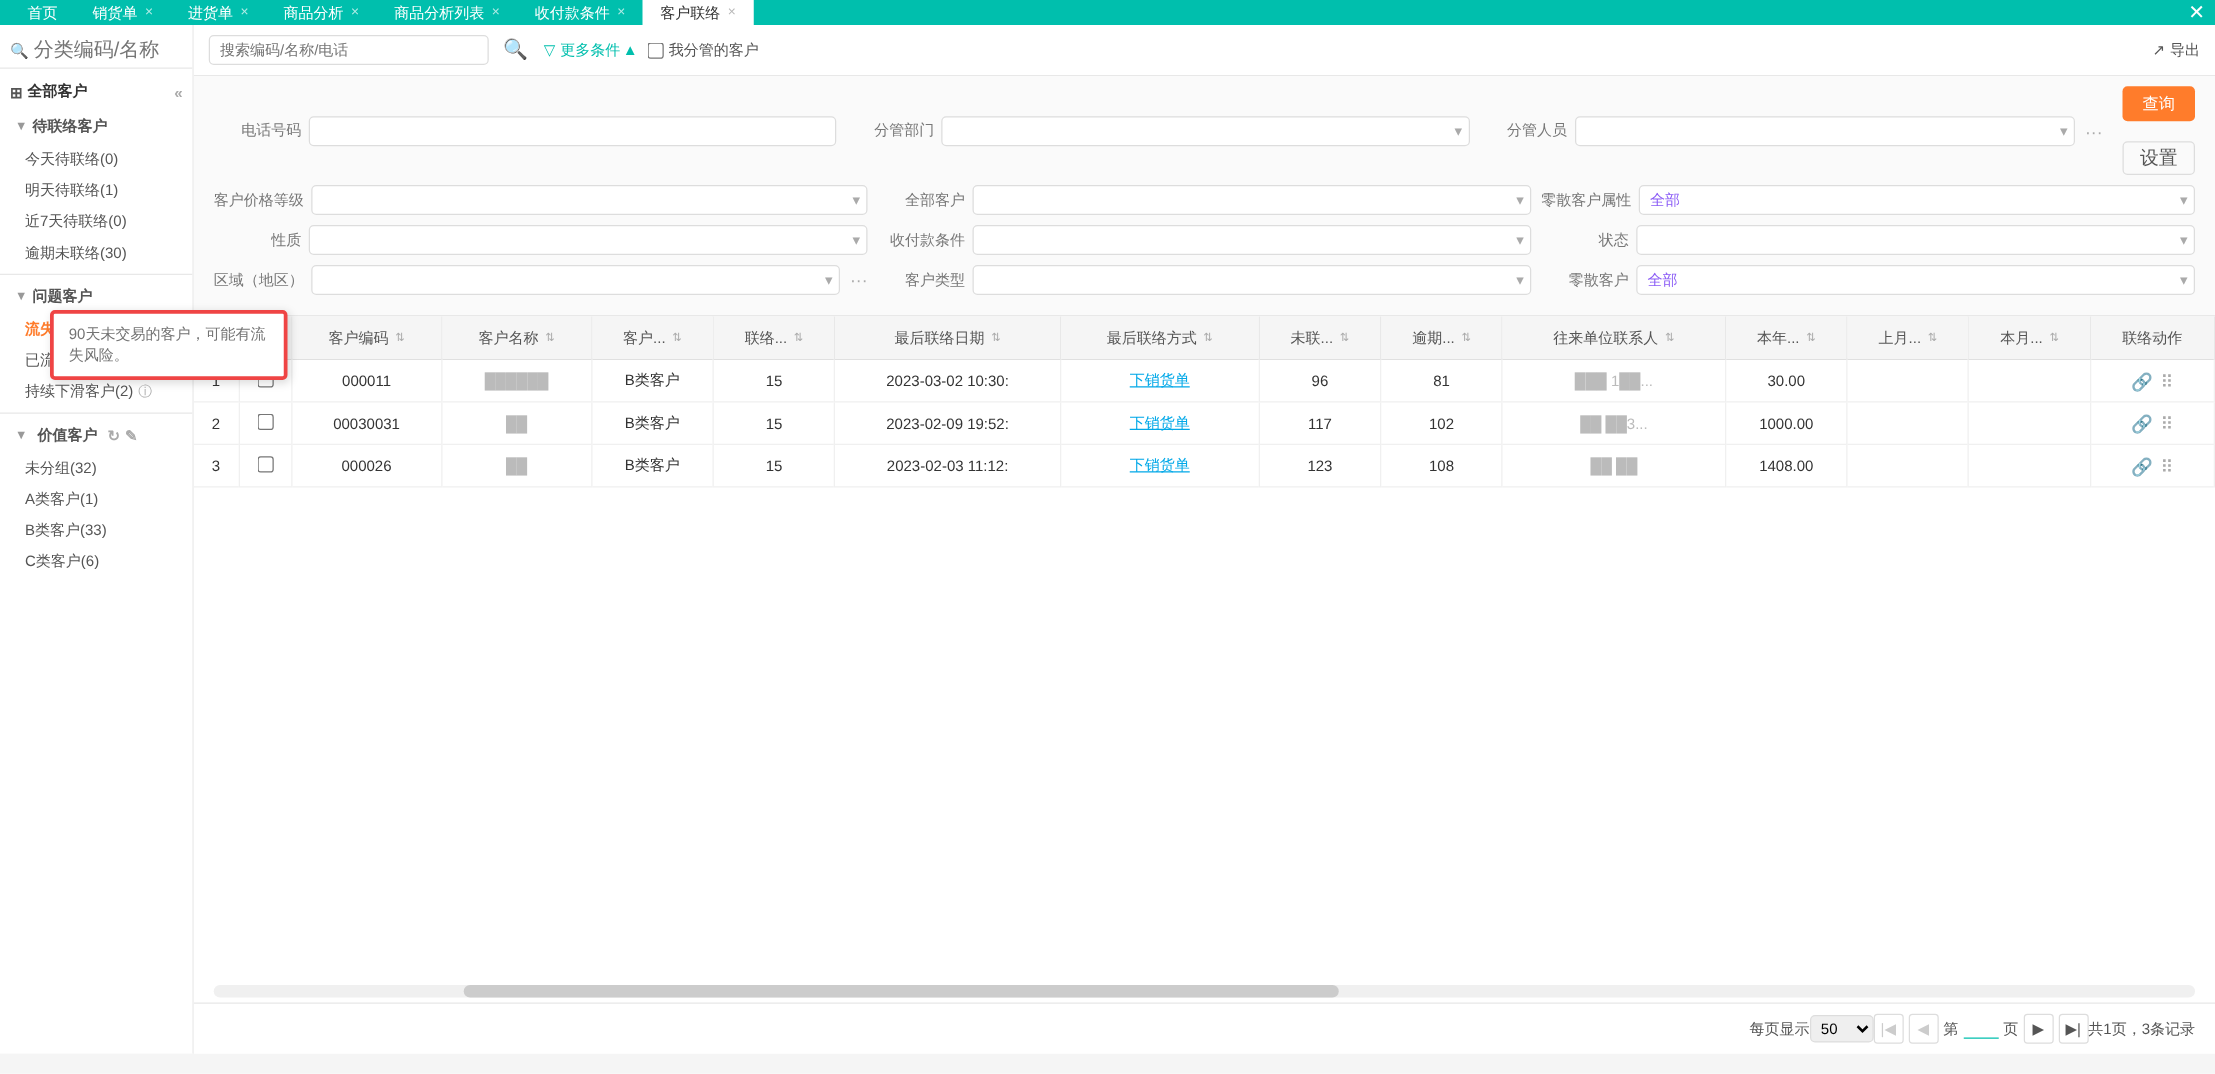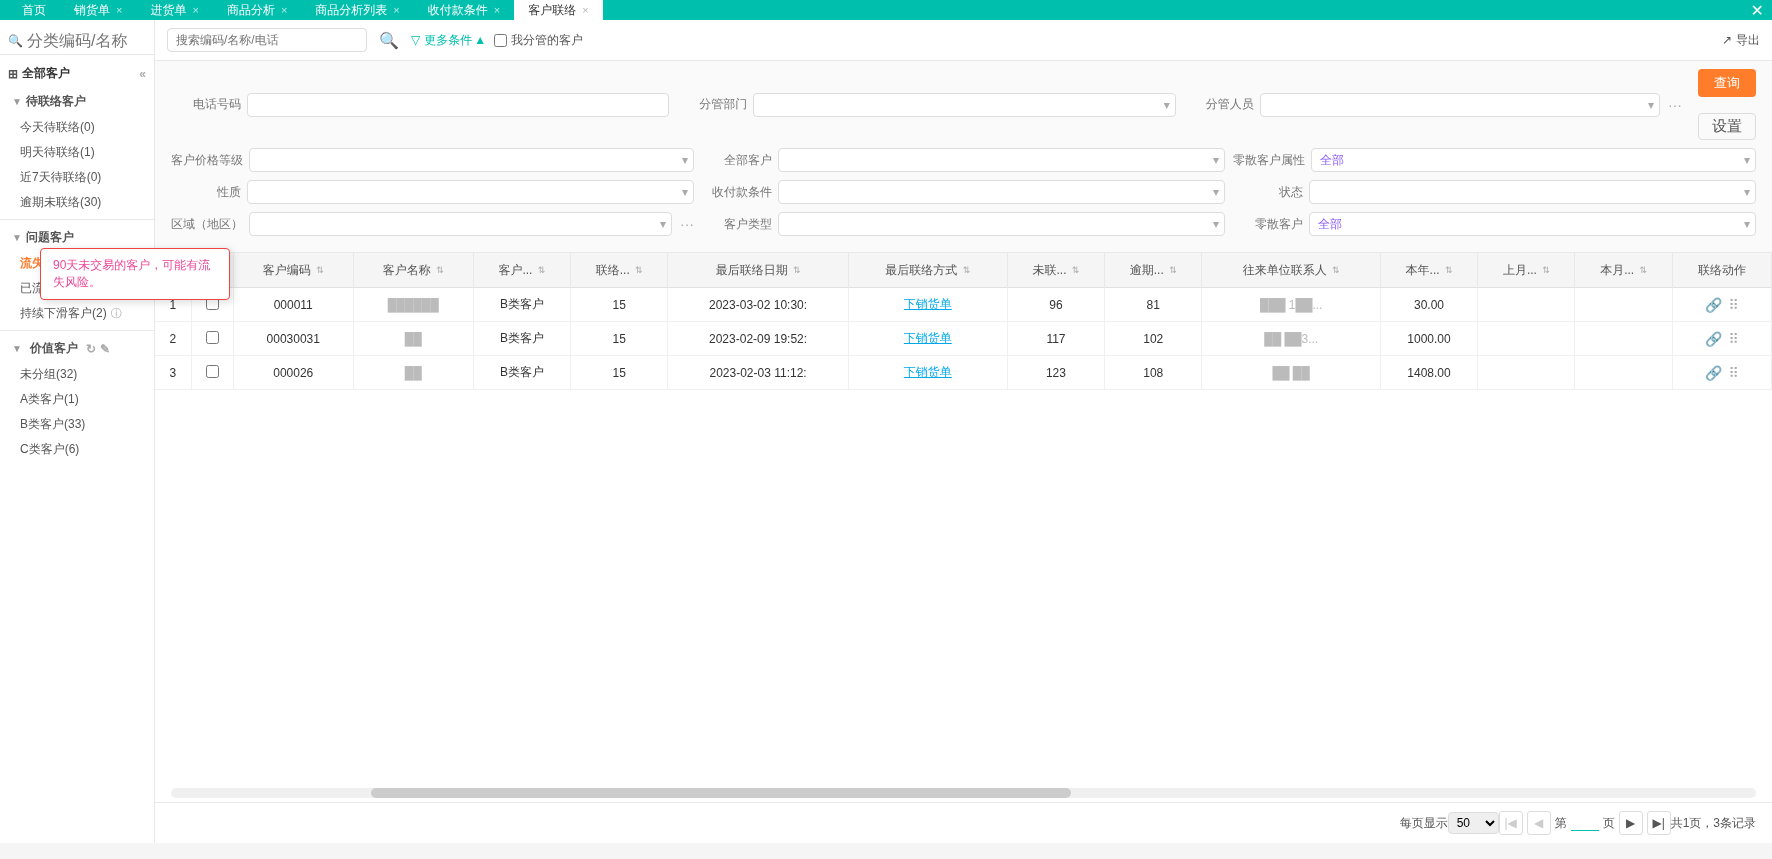--- a/index.html
+++ b/index.html
@@ -65,40 +65,40 @@
       display: flex; align-items: center;
     }
     .sidebar-item.active {
       color: #ff7c2b; font-weight: bold;
     }
 
     .sidebar-divider { height: 1px; background: #e8e8e8; margin: 4px 0; }
 
     .tooltip-box {
       position: absolute; left: 40px; top: 248px; z-index: 100;
-      background: #fff; border: 1px solid #ef4444;
+      background: #fff; border: 3px solid #ef4444;
       box-shadow: 2px 2px 8px rgba(0,0,0,0.15);
-      padding: 8px 12px; border-radius: 4px; font-size: 12px; color: #ec4899;
+      padding: 8px 12px; border-radius: 4px; font-size: 12px; color: #737373;
       max-width: 190px;
     }
 
     
     .content-area {
       flex: 1; display: flex; flex-direction: column; overflow: hidden;
       background: #fff;
     }
 
     
     .toolbar {
       display: flex; align-items: center; padding: 8px 12px;
       border-bottom: 1px solid #e8e8e8; gap: 8px; flex-wrap: wrap;
     }
     .toolbar input[type="text"] {
       border: 1px solid #ddd; border-radius: 4px; padding: 4px 8px;
-      outline: none; font-size: 12px; width: 200px; color: #333;
+      outline: none; font-size: 12px; width: 224px; color: #333;
     }
     .toolbar .search-btn {
       background: none; border: none; cursor: pointer; color: #ff7c2b;
       font-size: 16px; padding: 0 4px;
     }
     .toolbar .more-cond-btn {
       display: flex; align-items: center; color: #00bfad; cursor: pointer;
       background: none; border: none; font-size: 12px;
     }
     .toolbar .more-cond-btn .filter-icon { margin-right: 4px; }

